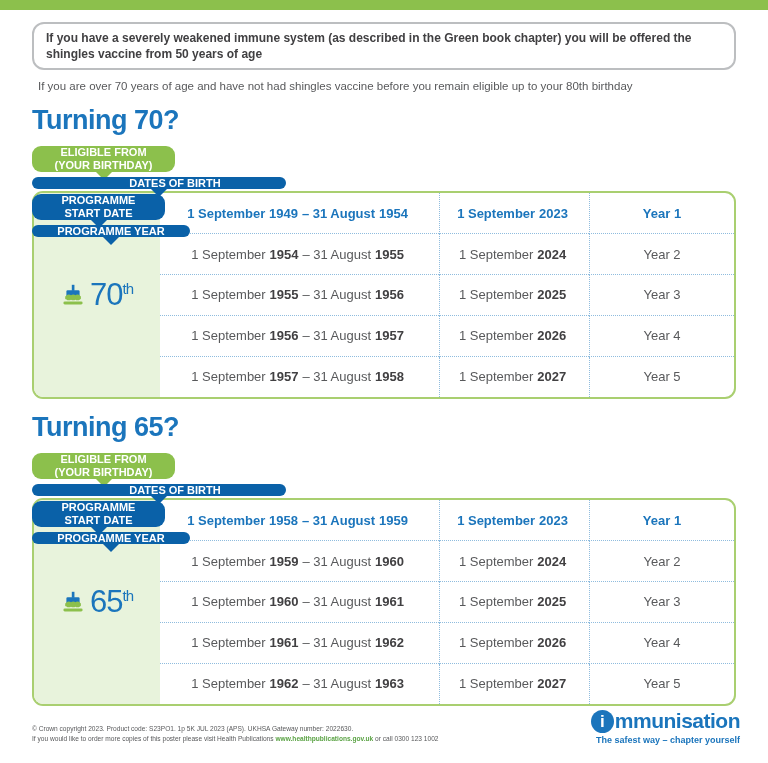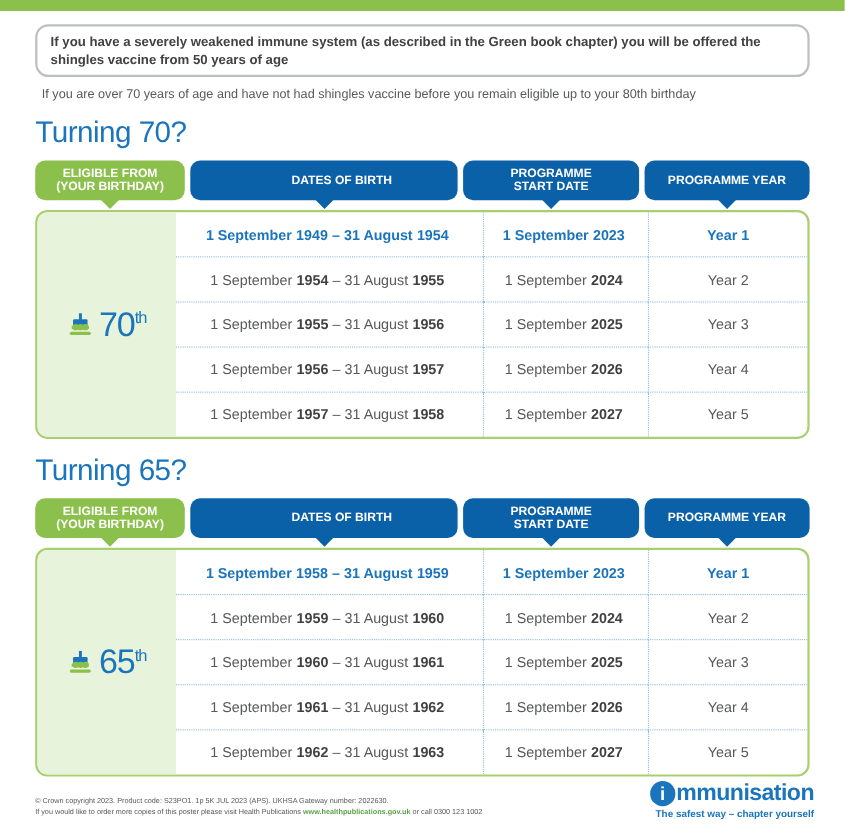--- a/index.html
+++ b/index.html
@@ -28,31 +28,32 @@
   }
   .subnote {
     margin-top: 10px;
     padding-left: 6px;
     font-size: 11.5px;
     color: #58595B;
   }
   .section-title {
     margin-top: 13px;
     font-size: 27px;
-    font-weight: normal;
+    font-weight: bold;
     color: #1B75BC;
     letter-spacing: -0.5px;
   }
 
   
   .thead {
     margin-top: 10px;
     display: flex;
     gap: 5px;
     height: 36px;
+    flex-direction: column;
   }
   .hbox {
     position: relative;
     border-radius: 9px;
     color: #ffffff;
     font-weight: bold;
     font-size: 11px;
     line-height: 1.15;
     display: flex; flex-direction: column;
     align-items: center; justify-content: center;
@@ -64,21 +65,21 @@
     bottom: -8px; left: 50%;
     transform: translateX(-50%);
     border-left: 9px solid transparent;
     border-right: 9px solid transparent;
     border-top: 9px solid #0A61A8;
   }
   .hbox.green { background: #8CC04C; width: 143px; }
   .hbox.green::after { border-top-color: #8CC04C; }
   .hbox.blue { background: #0A61A8; }
   .hbox.w-dob { width: 254px; padding-left: 32px; }
-  .hbox.w-start { width: 165px; padding: 0 24px; }
+  .hbox.w-start { width: 133px; padding: 0 24px; }
   .hbox.w-year { width: 158px; }
 
   
   .tbody {
     margin-top: 9px;
     border: 2px solid #A9CF70;
     border-radius: 11px;
     overflow: hidden;
     display: flex;
     background: #ffffff;

